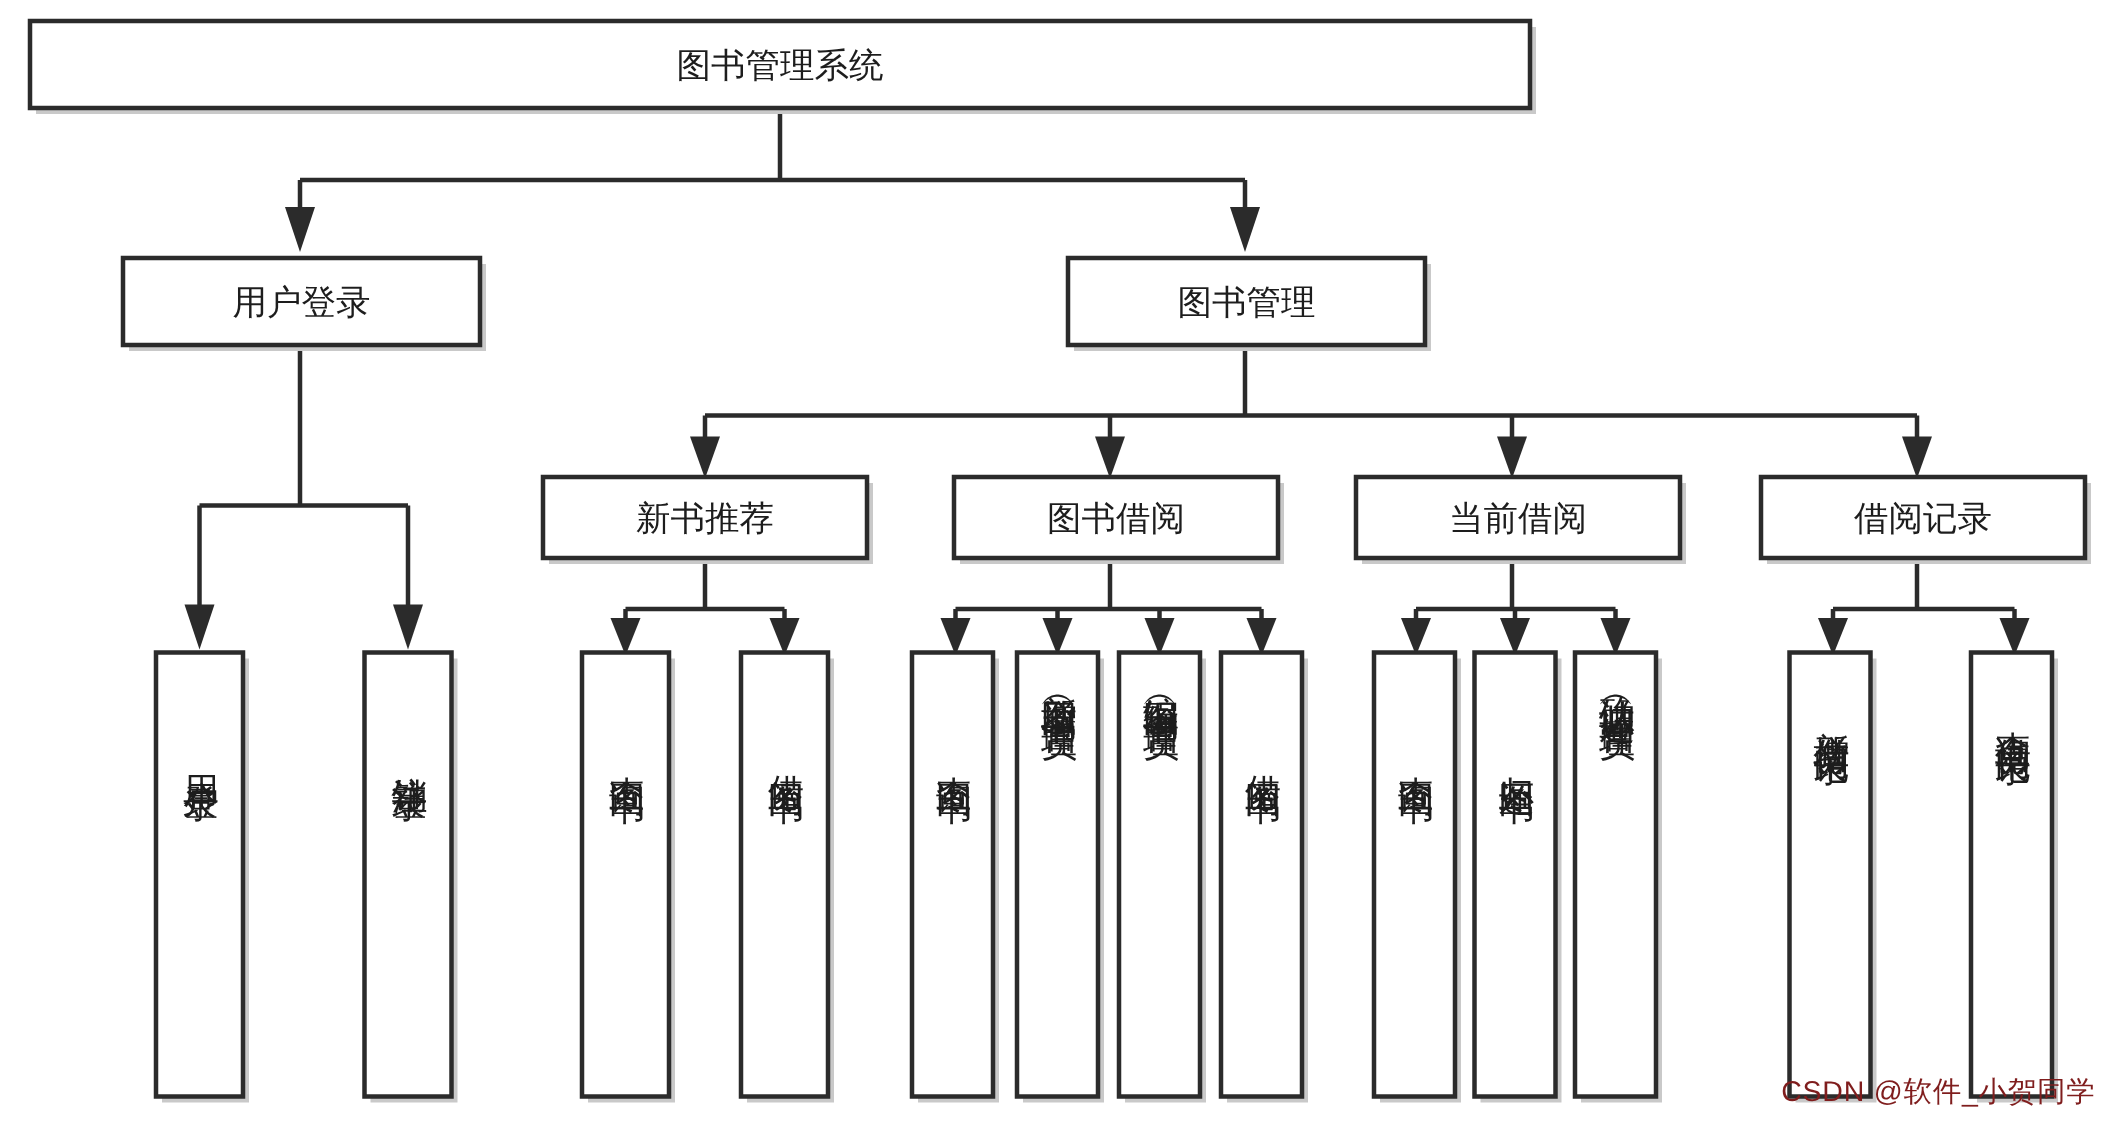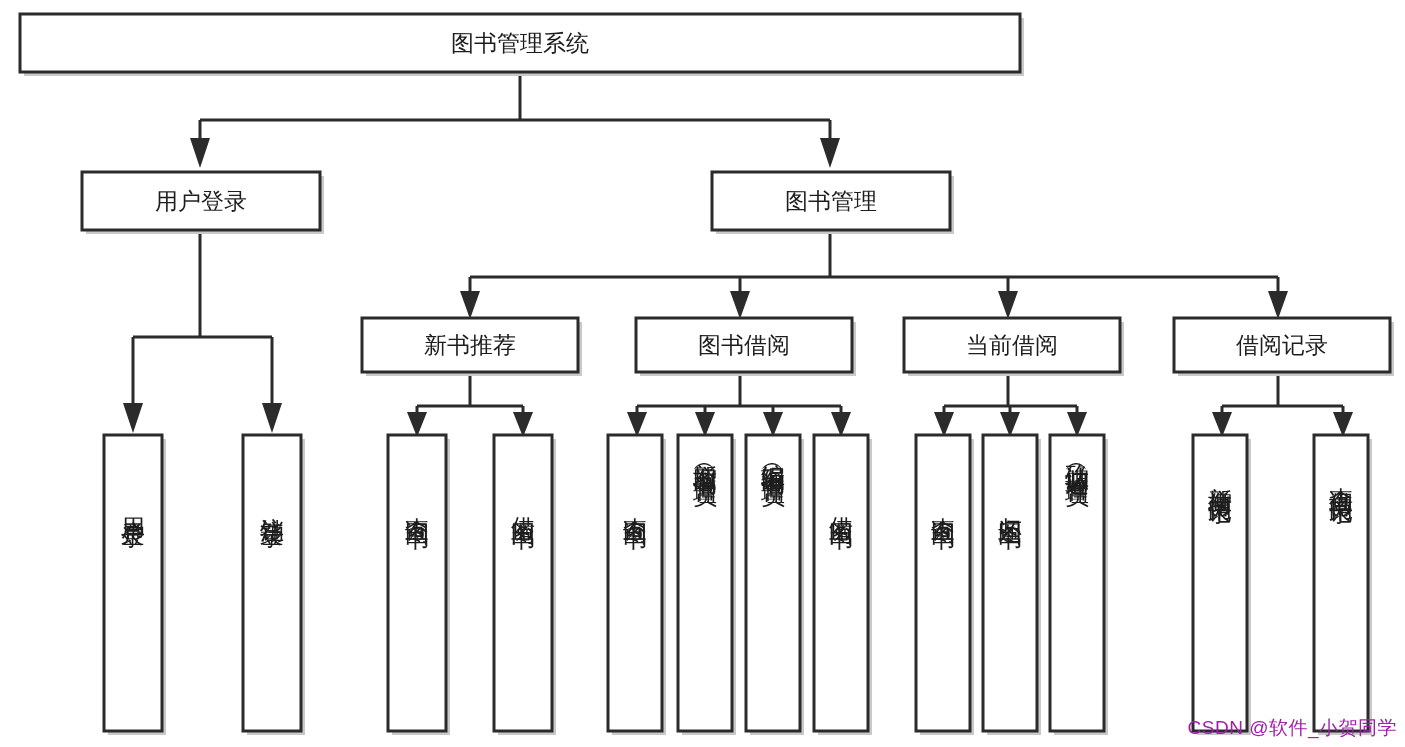--- a/index.html
+++ b/index.html
@@ -52,21 +52,21 @@
     fill: #1d1d1d;
     text-anchor: middle;
     dominant-baseline: middle;
   }
   .watermark {
     position: absolute;
     right: 8px;
     bottom: 6px;
     font-family: "Liberation Sans", "DejaVu Sans", sans-serif;
     font-size: 19px;
-    color: #a21caf;
+    color: #7f1d1d;
     white-space: nowrap;
     letter-spacing: 0.5px;
   }
   .vlabel-wrap {
     position: absolute;
     display: flex;
     align-items: flex-start;
     justify-content: center;
     pointer-events: none;
   }

